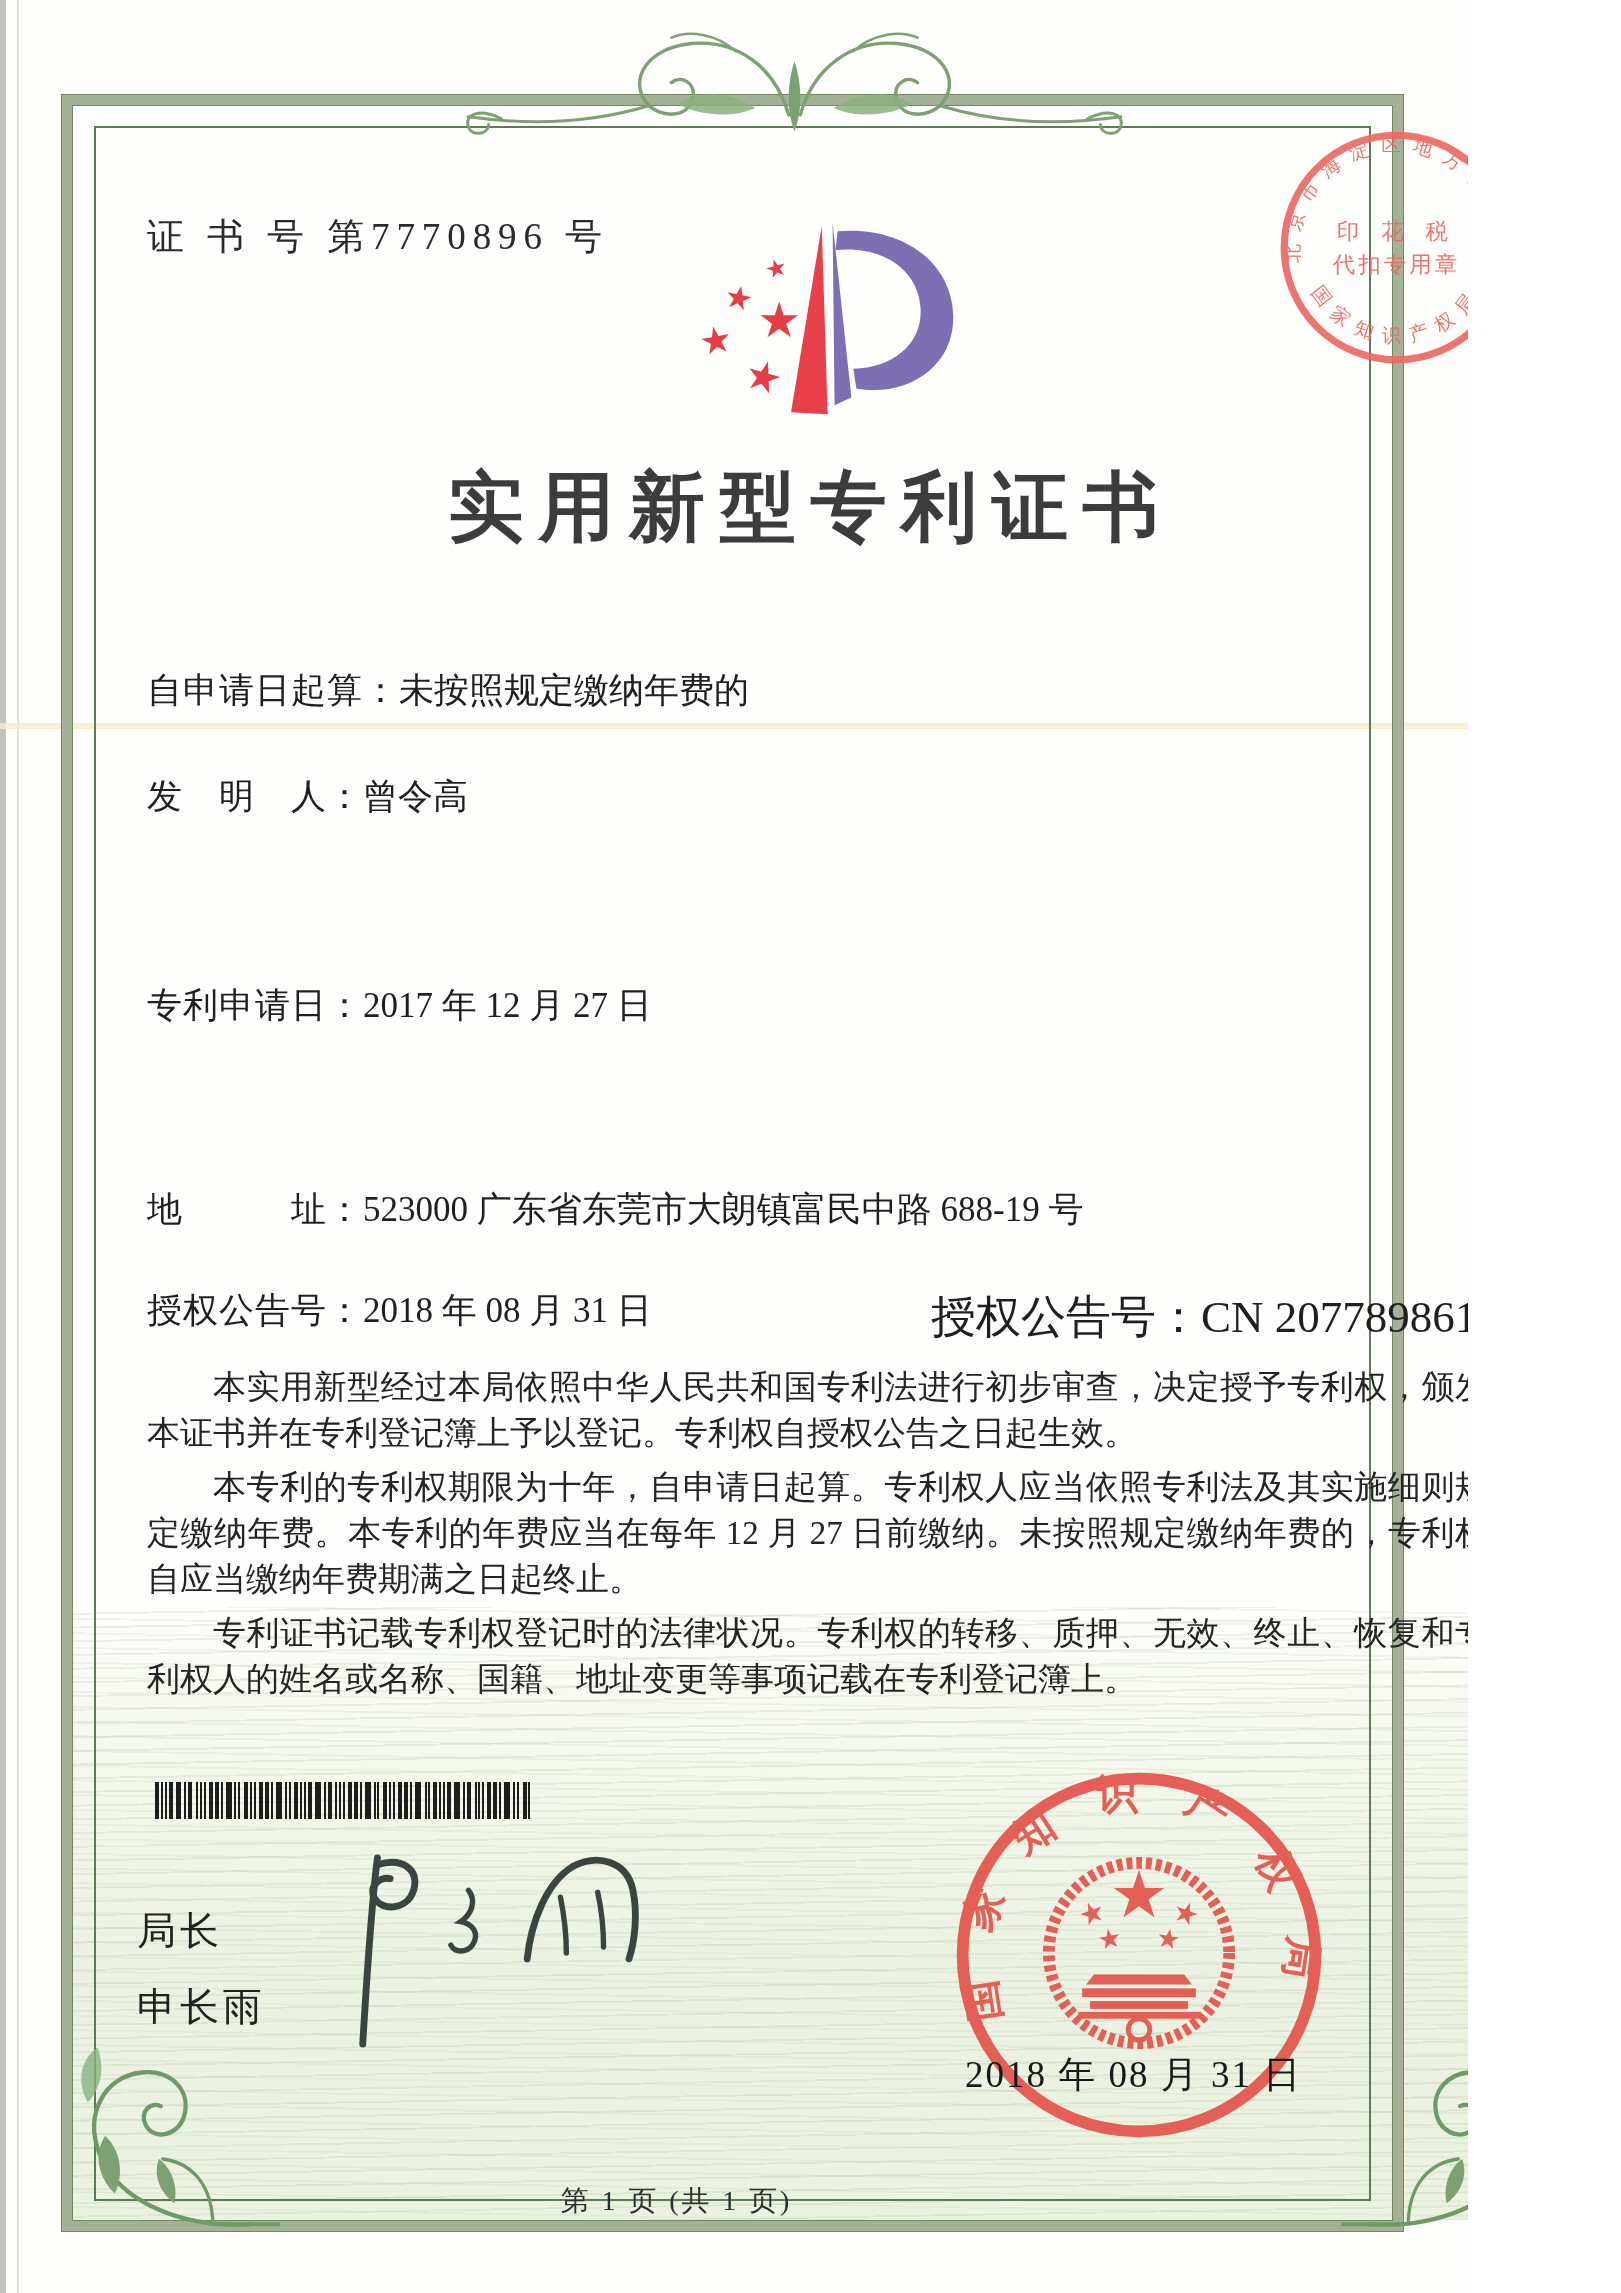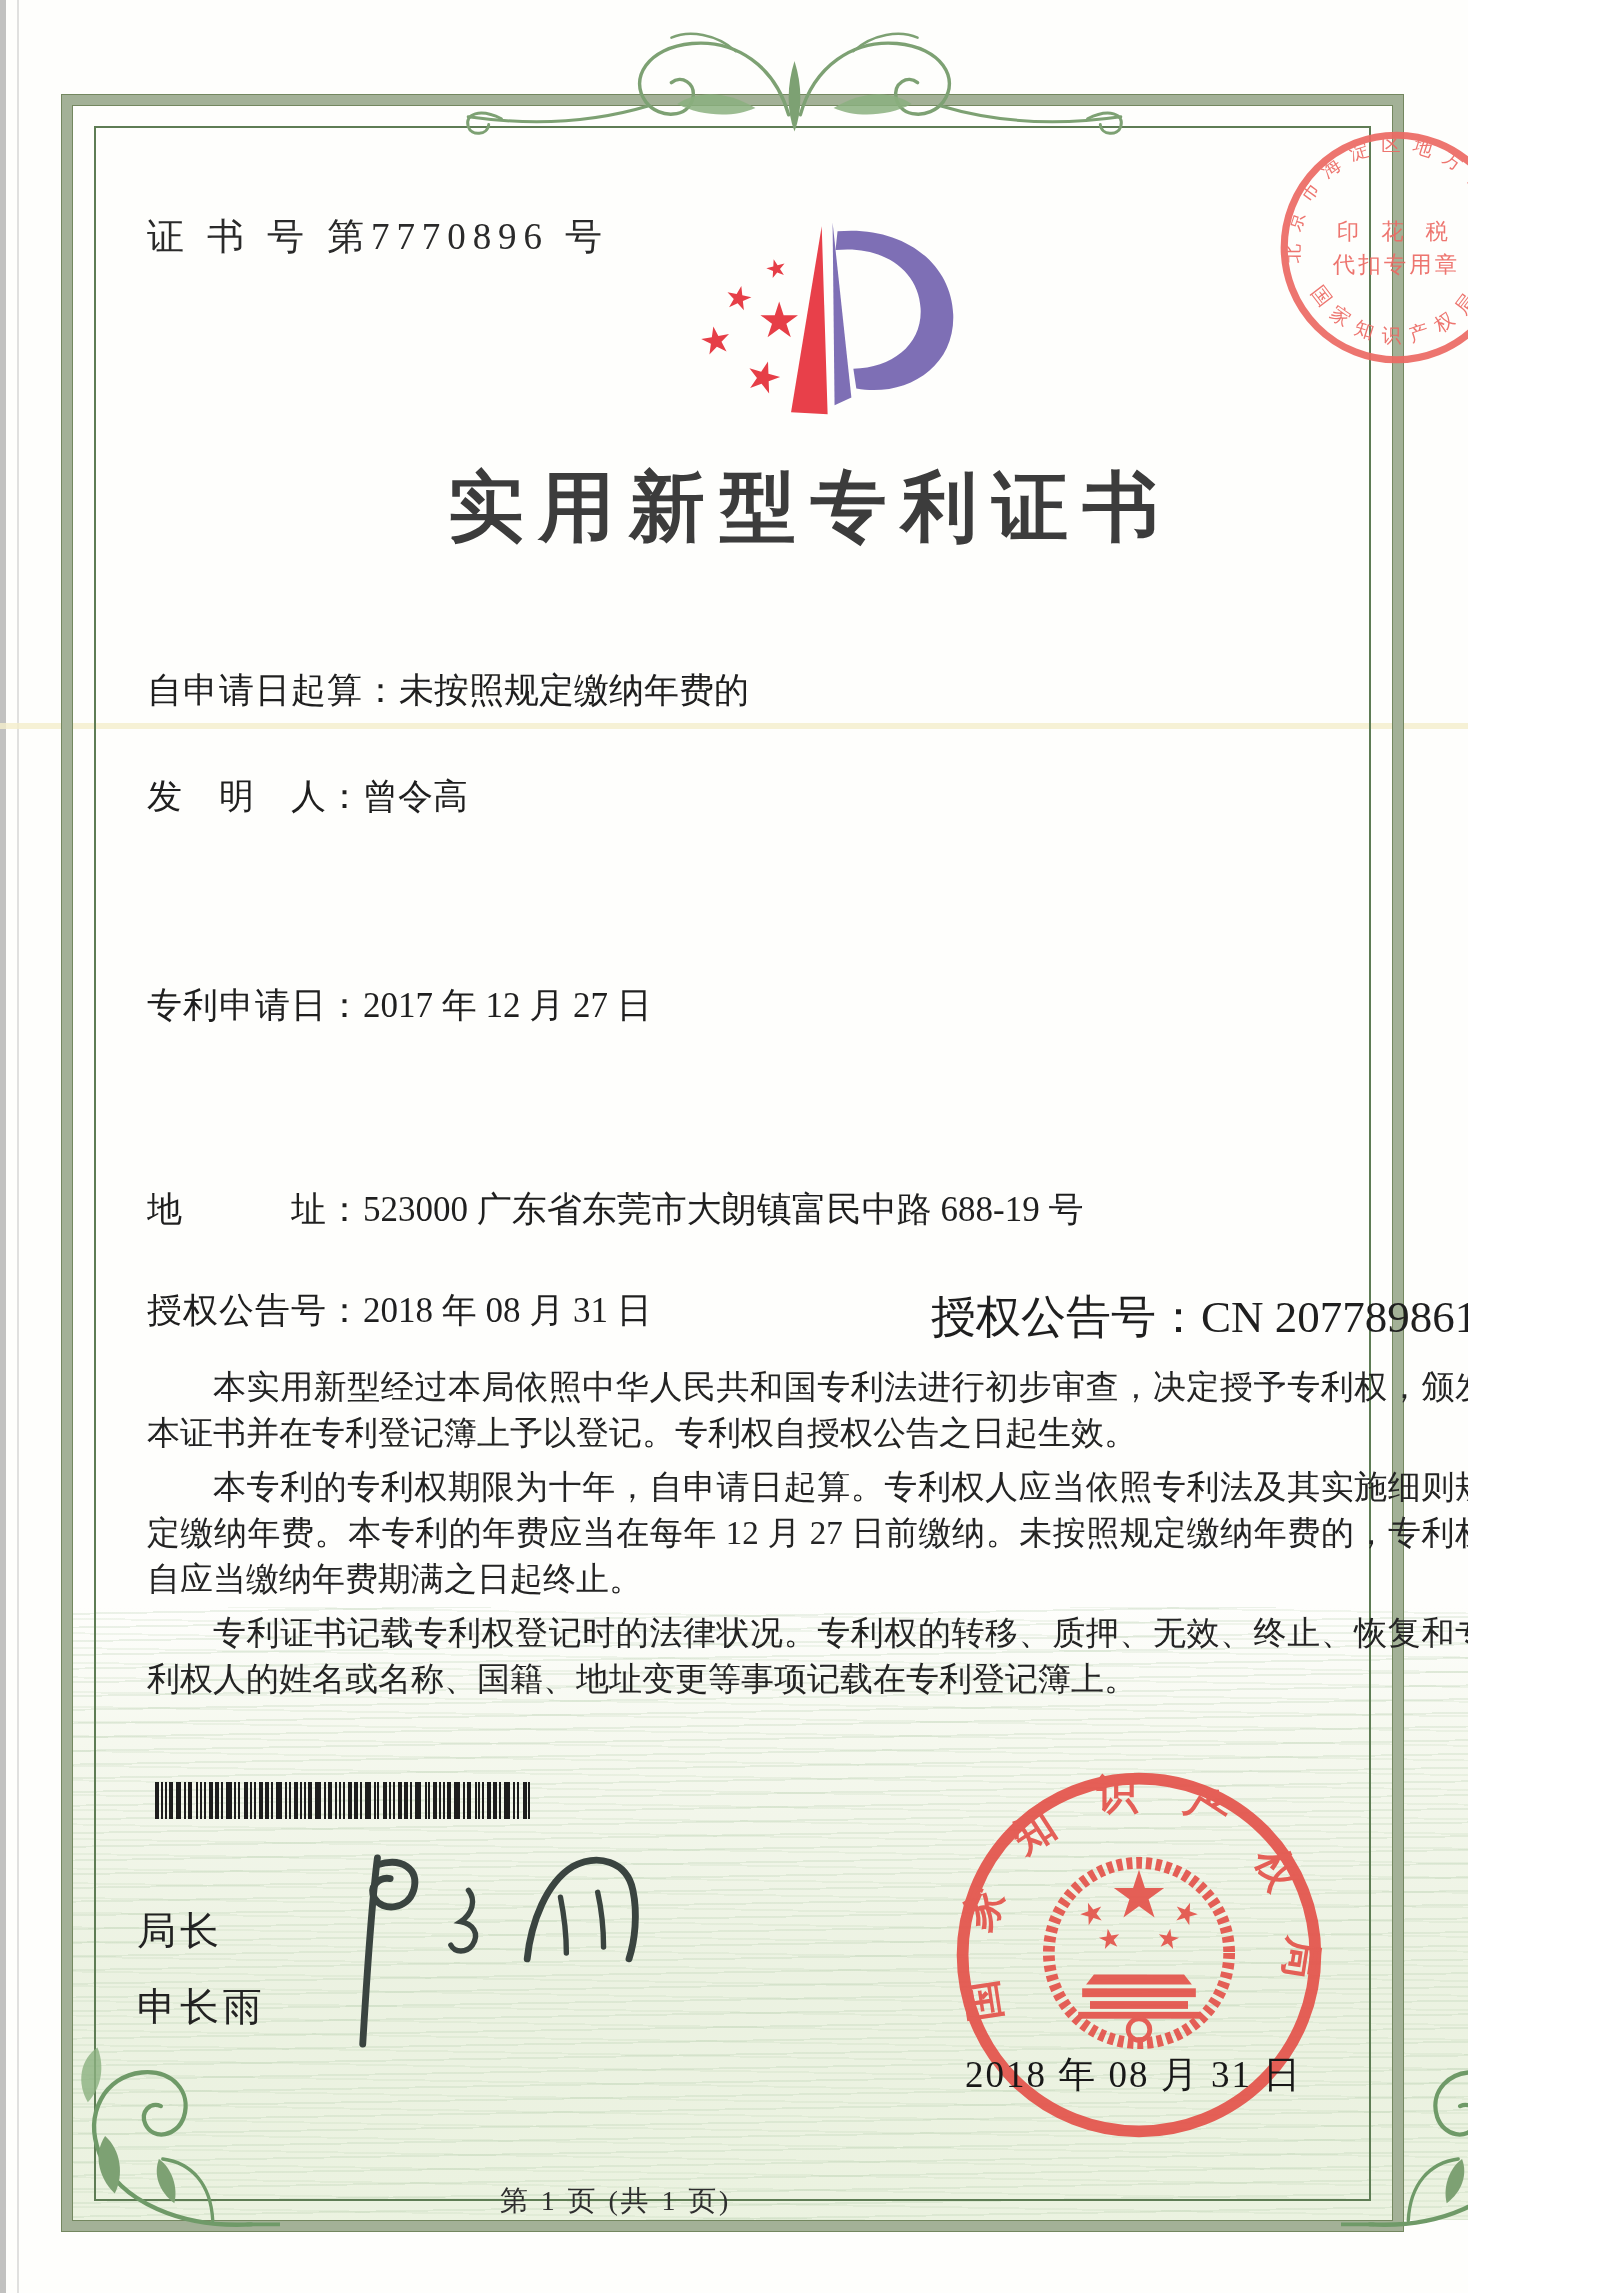--- a/index.html
+++ b/index.html
@@ -34,21 +34,21 @@
   .barcode{left:155px;top:1782px;width:380px;height:37px;z-index:4;}
   .barcode i{position:absolute;top:0;bottom:0;background:#1d1d1d;}
   .signer-title{left:137px;top:1904px;font-size:39px;letter-spacing:3.9px;z-index:4;color:#222;}
   .signer-name{left:137px;top:1980px;font-size:39px;letter-spacing:3.9px;z-index:4;color:#222;}
   .signature{left:304px;top:1843px;z-index:5;}
   .seal{left:943px;top:1759px;z-index:5;opacity:.93;}
   .seal-date{left:965px;top:2050px;width:333px;text-align:center;font-size:37px;letter-spacing:2px;
              color:#181818;z-index:6;white-space:nowrap;}
   .stamp{left:1274px;top:125px;z-index:5;opacity:.92;}
   .logo{left:632px;top:170px;z-index:4;}
-  .footer{left:500px;top:2182px;width:353px;font-size:28px;letter-spacing:2.9px;
+  .footer{left:500px;top:2182px;width:353px;text-align:center;font-size:28px;letter-spacing:2.9px;
           color:#2e2e2e;z-index:4;}
 </style>
 </head>
 <body>
 
 <div class="page">
 
   <svg width="0" height="0" style="position:absolute">
     <defs>
       <path id="star" d="M 0 -1 L 0.2245 -0.309 L 0.951 -0.309 L 0.3633 0.118 L 0.5878 0.809 L 0 0.382 L -0.5878 0.809 L -0.3633 0.118 L -0.951 -0.309 L -0.2245 -0.309 Z"></path>

